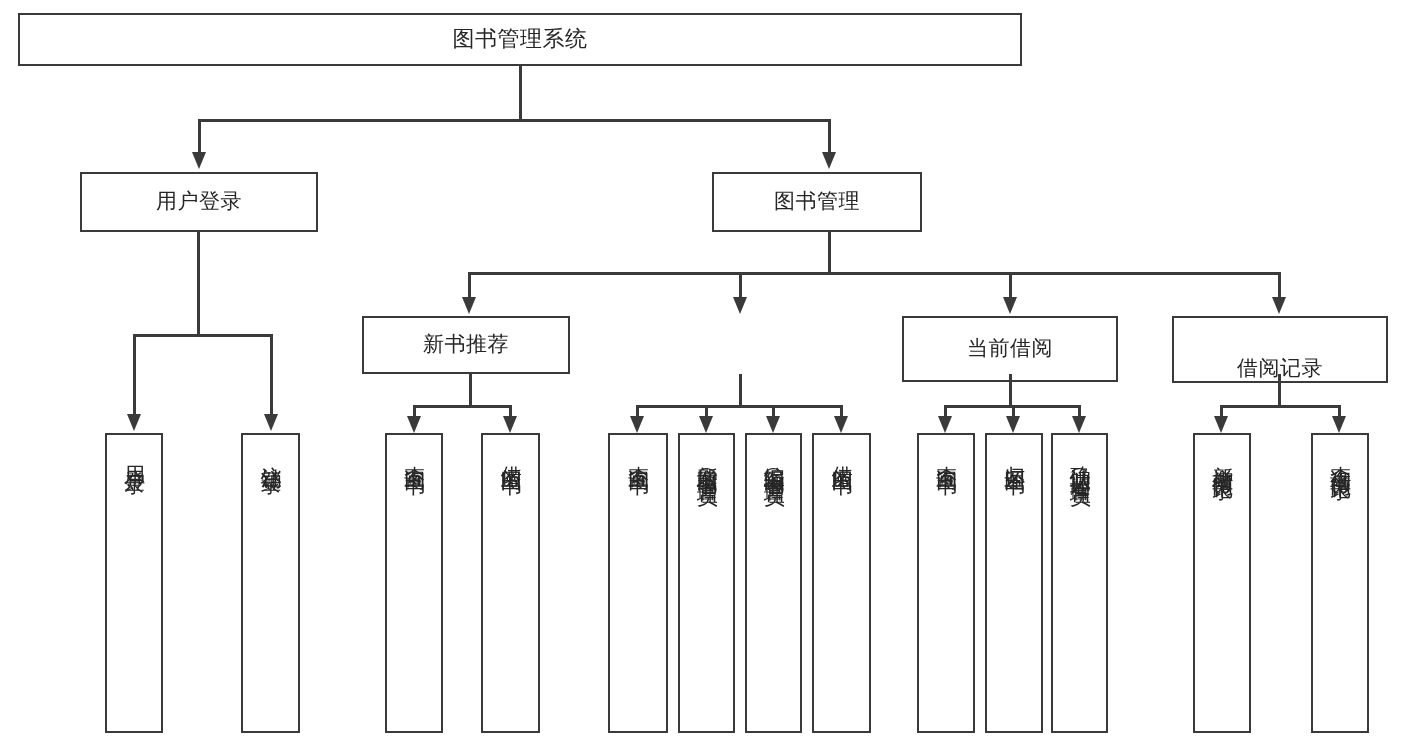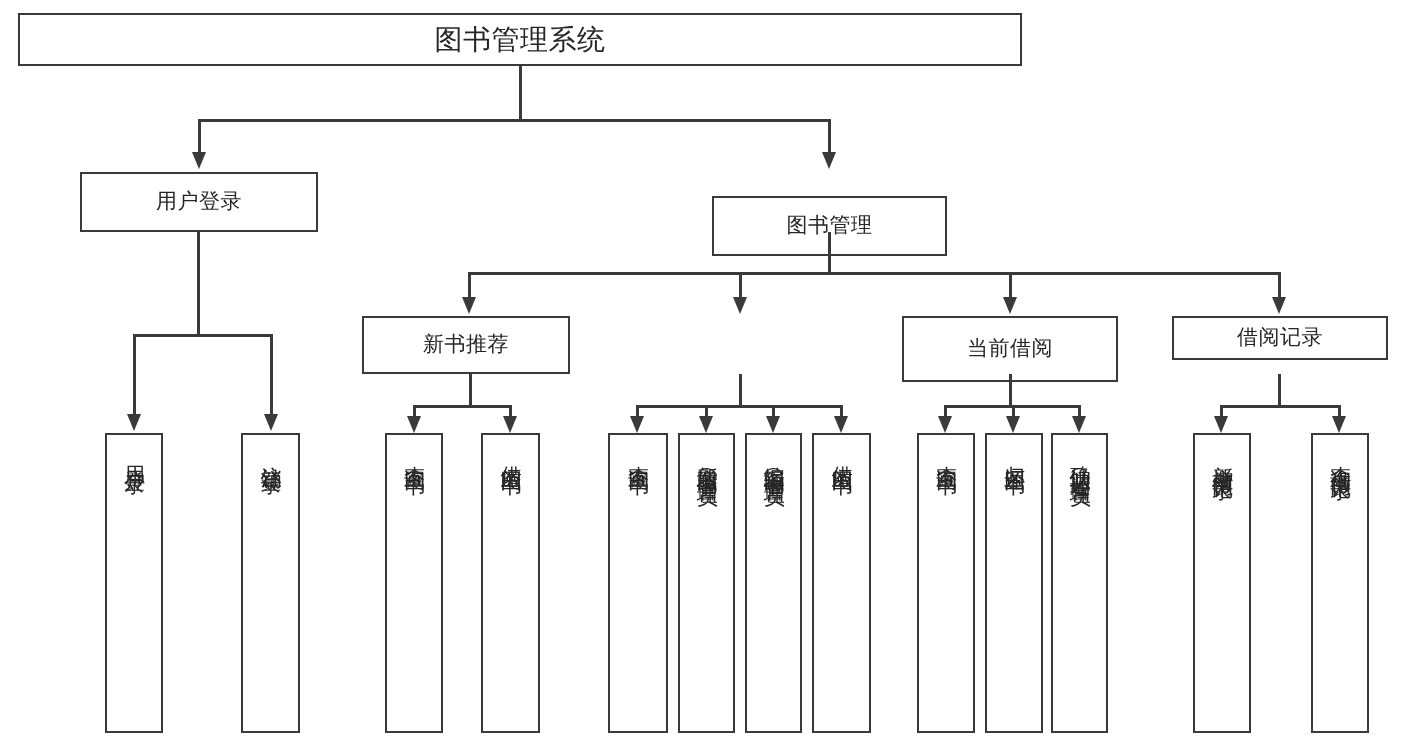--- a/index.html
+++ b/index.html
@@ -27,21 +27,21 @@
     align-items: center;
     justify-content: center;
     color: #262626;
     line-height: 1.12;
   }
   .node.h {
     font-size: 21px;
     letter-spacing: 0.5px;
   }
   .node.root {
-    font-size: 28px;
+    font-size: 22px;
     letter-spacing: 0.5px;
   }
   
   .node.v {
     font-size: 21px;
     padding-top: 14px;
     align-items: flex-start;
     justify-content: center;
   }
   .node.v .vtext {
@@ -94,21 +94,21 @@
   <div class="vline" style="left:198px; top:119px; height:36px;"></div>
   <div class="arrow" style="left:192px; top:152px;"></div>
 
   <div class="vline" style="left:828px; top:119px; height:36px;"></div>
   <div class="arrow" style="left:822px; top:152px;"></div>
 
   <div class="node h" style="left:80px; top:172px; width:238px; height:60px;">
     <span>用户登录</span>
   </div>
 
-  <div class="node h" style="left:712px; top:172px; width:235px; height:60px;margin-top:24px;">
+  <div class="node h" style="left:712px; top:172px; width:210px; height:60px;">
     <span>图书管理</span>
   </div>
 
   <div class="vline" style="left:197px; top:232px; height:104px;"></div>
   <div class="hline" style="left:133px; top:334px; width:139px;"></div>
   <div class="vline" style="left:133px; top:334px; height:82px;"></div>
   <div class="arrow" style="left:127px; top:414px;"></div>
   <div class="vline" style="left:270px; top:334px; height:82px;"></div>
   <div class="arrow" style="left:264px; top:414px;"></div>
 
@@ -126,21 +126,21 @@
 
   <div class="vline" style="left:1278px; top:272px; height:27px;"></div>
   <div class="arrow" style="left:1272px; top:297px;"></div>
 
   <div class="node h" style="left:362px; top:316px; width:208px; height:58px;">
     <span>新书推荐</span>
   </div>
   <div class="node h" style="left:902px; top:316px; width:216px; height:66px;justify-content:center;">
     <span>当前借阅</span>
   </div>
-  <div class="node h" style="left:1172px; top:316px; width:216px; height:44px;">
+  <div class="node h" style="left:1172px; top:316px; width:216px; height:67px;align-items:flex-end;">
     <span>借阅记录</span>
   </div>
 
   <div class="vline" style="left:469px; top:374px; height:33px;"></div>
   <div class="hline" style="left:413px; top:405px; width:98px;"></div>
   <div class="vline" style="left:413px; top:405px; height:15px;"></div>
   <div class="arrow" style="left:407px; top:416px;"></div>
   <div class="vline" style="left:509px; top:405px; height:15px;"></div>
   <div class="arrow" style="left:503px; top:416px;"></div>
 

